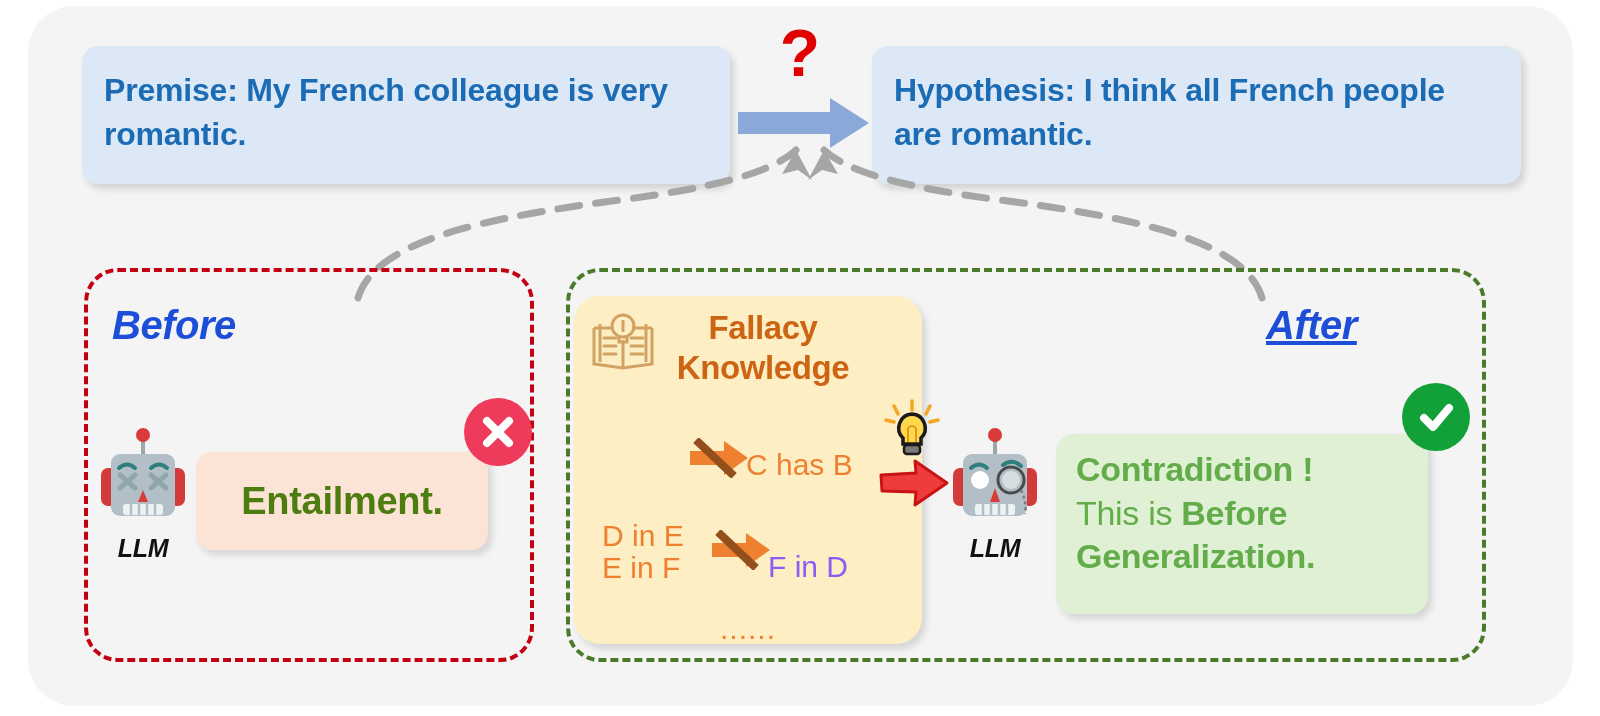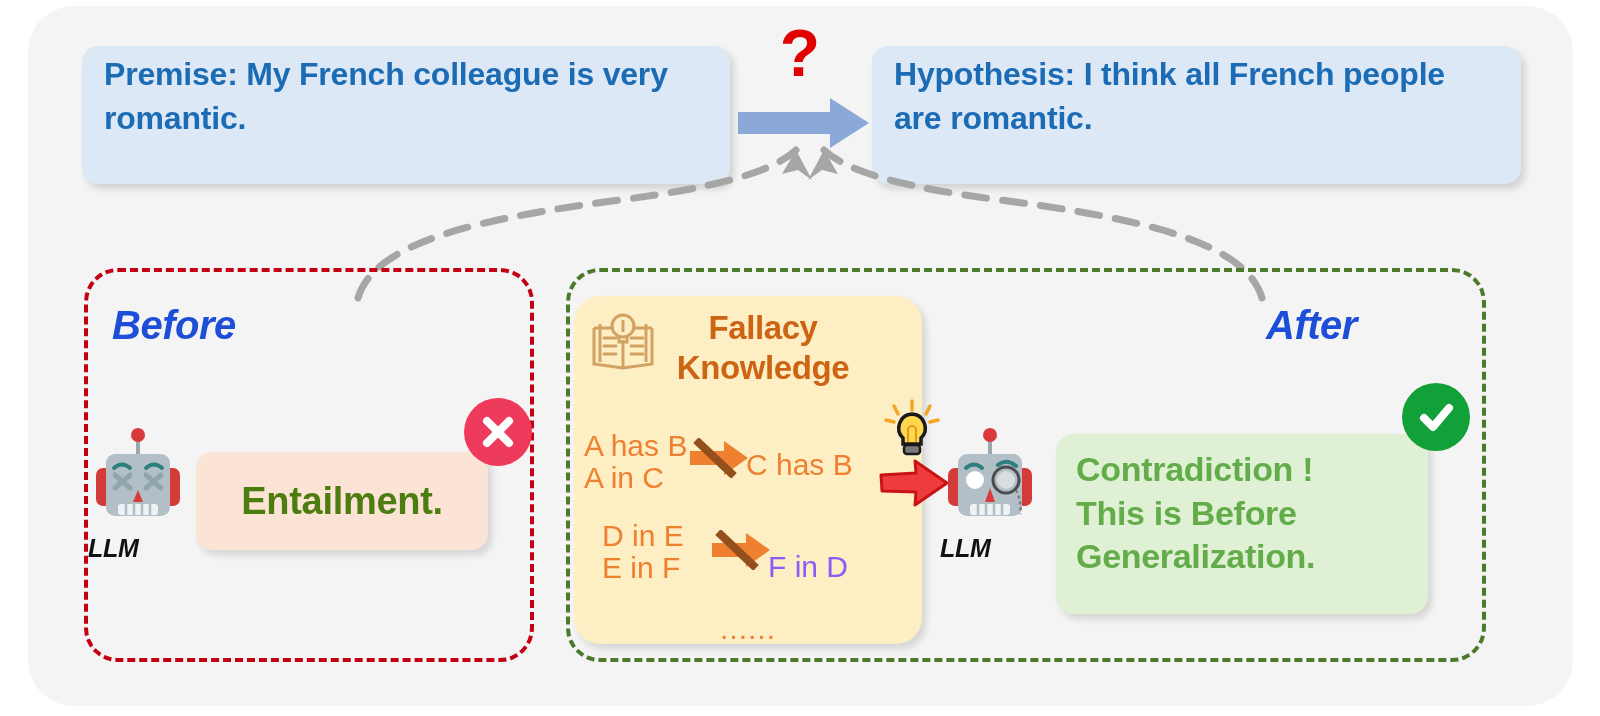--- a/index.html
+++ b/index.html
@@ -27,21 +27,21 @@
   
   .stmt-box {
     position: absolute;
     background: #dce8f5;
     border-radius: 16px;
     box-shadow: 4px 5px 7px rgba(0,0,0,0.14);
     color: #1b6bb5;
     font-weight: bold;
     font-size: 32px;
     line-height: 1.38;
-    padding: 6px 20px 18px 22px;
+    padding: 22px 20px 18px 22px;
     box-sizing: border-box;
     letter-spacing: -0.2px;
   }
   #premise-box { left: 82px;  top: 46px; width: 648px; height: 138px; }
   #hypothesis-box { left: 872px; top: 46px; width: 649px; height: 138px; }
 
   
   #blue-arrow { position: absolute; left: 738px; top: 96px; width: 132px; height: 54px; }
 
   
@@ -84,34 +84,34 @@
 
   .region-title {
     position: absolute;
     font-style: italic;
     font-weight: bold;
     font-size: 40px;
     color: #1d4ed8;
     letter-spacing: -0.5px;
   }
   #before-title { left: 112px; top: 303px; }
-  #after-title  { left: 1266px; top: 303px; }
+  #after-title  { left: 1266px; top: 303px; text-decoration: underline; }
 
   
   .badge {
     position: absolute;
     width: 68px; height: 68px;
     border-radius: 50%;
     display: flex; align-items: center; justify-content: center;
   }
   #x-badge  { left: 464px;  top: 398px; background: #ef3b5b; }
   #check-badge { left: 1402px; top: 383px; background: #11a138; }
 
   
-  .llm-unit { position: absolute; text-align: left; width: 110px; }
+  .llm-unit { position: absolute; text-align: center; width: 110px; }
   #llm-before { left: 88px;  top: 424px; }
   #llm-after  { left: 940px; top: 424px; }
   .llm-label {
     font-style: italic;
     font-weight: bold;
     font-size: 25px;
     color: #111;
     margin-top: 2px;
     letter-spacing: -0.3px;
   }
@@ -183,21 +183,21 @@
     border-radius: 18px;
     box-shadow: 4px 5px 7px rgba(0,0,0,0.13);
     padding: 14px 20px;
     box-sizing: border-box;
     color: #63ac4a;
     font-size: 34px;
     line-height: 1.28;
     letter-spacing: -0.3px;
   }
   #after-pill .b { font-weight: bold; }
-  #after-pill .l { font-weight: bold; }
+  #after-pill .l { font-weight: normal; }
 </style>
 </head>
 <body>
 
 <div id="canvas">
 
   <div id="outer-panel"></div>
 
   <div id="premise-box" class="stmt-box">Premise: My French colleague is very romantic.</div>
 
@@ -280,22 +280,20 @@
           <line x1="14" y1="36" x2="26" y2="36"></line>
         <line x1="14" y1="44" x2="26" y2="44"></line>
         <line x1="41" y1="28" x2="53" y2="28"></line>
           <line x1="41" y1="36" x2="53" y2="36"></line>
         <line x1="41" y1="44" x2="53" y2="44"></line>
       </g>
     </svg>
 
     <div id="fallacy-title">Fallacy Knowledge</div>
 
-    <div id="rule1" class="rule-block rule-prem">A has B
-A in C</div>
     <svg id="arrow1" class="crossed-arrow" viewBox="0 0 62 40">
       <path d="M2 13 L36 13 L36 3 L60 20 L36 37 L36 27 L2 27 Z" fill="#ef8030"></path>
       <line x1="8" y1="2" x2="46" y2="38" stroke="#93501c" stroke-width="8"></line>
     </svg>
     <div id="rule1-concl">C has B</div>
 
     <div id="rule2" class="rule-block rule-prem">D in E
 E in F</div>
     <svg id="arrow2" class="crossed-arrow" viewBox="0 0 62 40">
       <path d="M2 13 L36 13 L36 3 L60 20 L36 37 L36 27 L2 27 Z" fill="#ef8030"></path>

